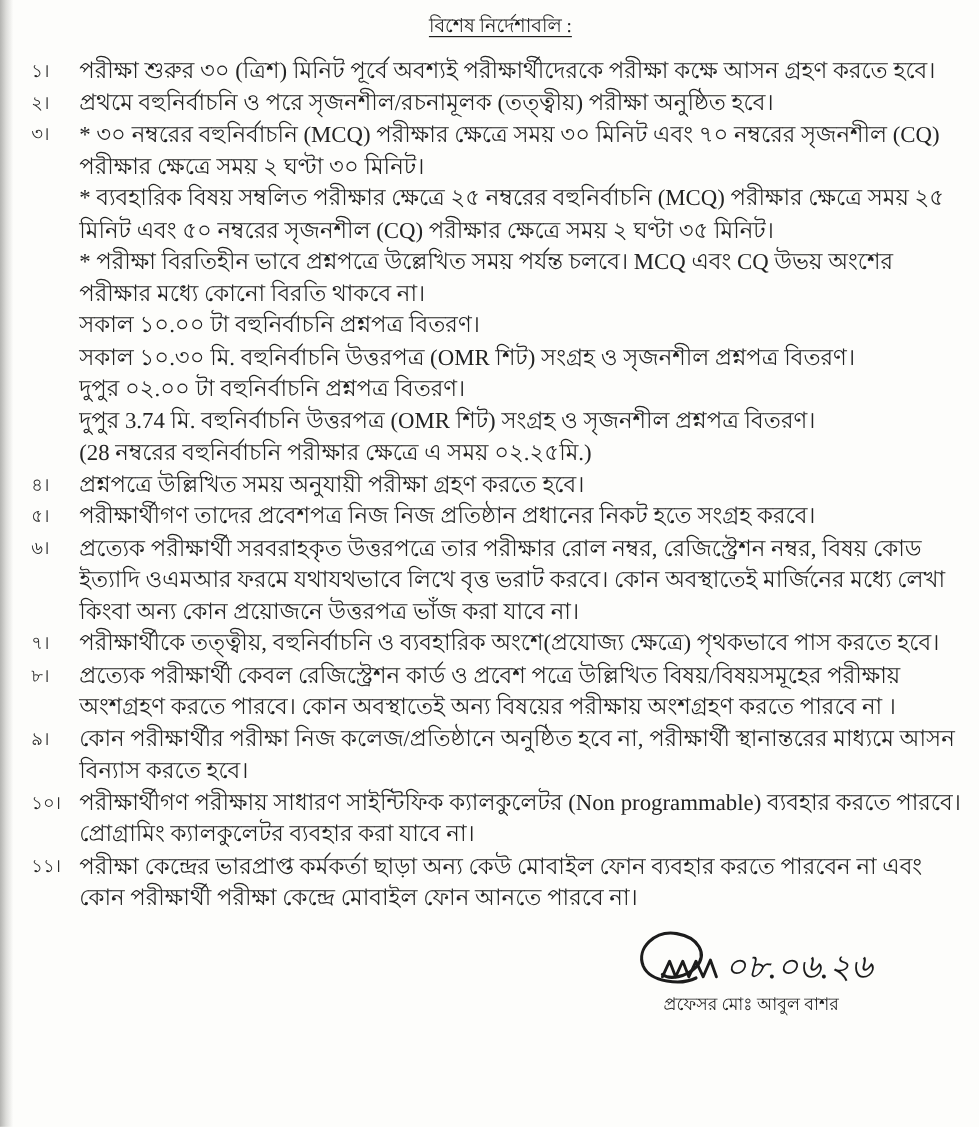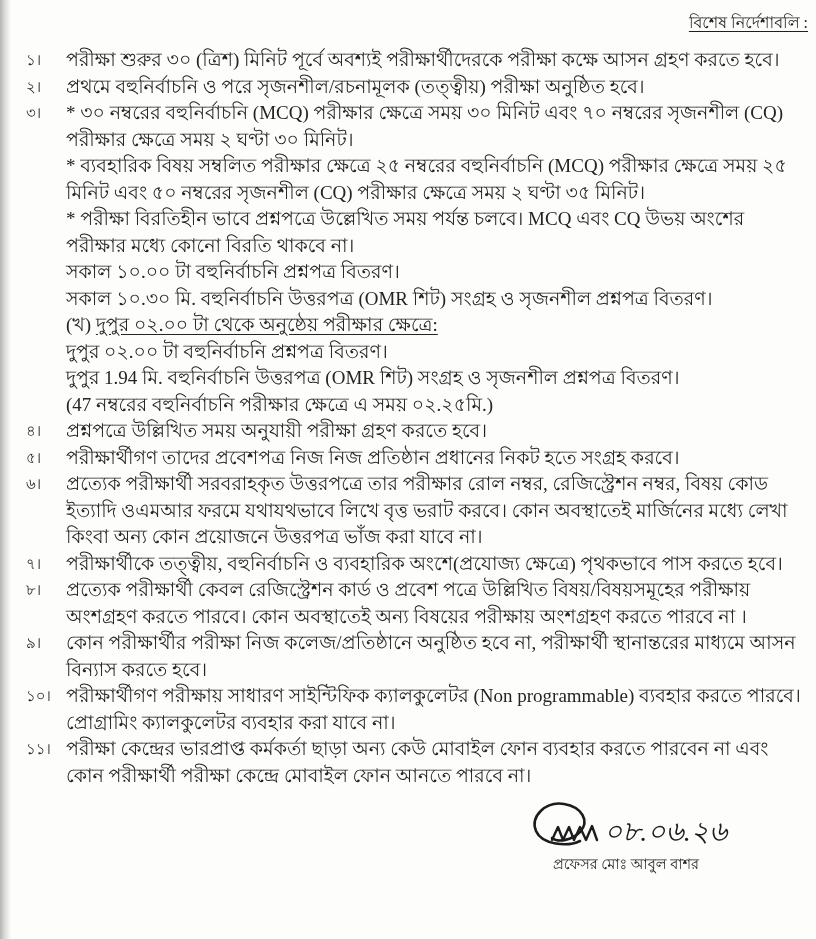--- a/index.html
+++ b/index.html
@@ -7,21 +7,21 @@
     width:816px;height:939px;overflow:hidden;position:relative;
     background:#fdfdfb;
     font-family:"Liberation Serif","DejaVu Serif",serif;
     color:#242424;
   }
   .scan-edge{
     position:absolute;left:0;top:0;bottom:0;width:11px;
     background:linear-gradient(90deg,#b4b4b1 0%,#dcdcd9 45%,rgba(255,255,255,0) 100%);
   }
   .content{position:relative;padding:8px 8px 0 26px}
-  .doc-title{text-align:right;font-size:16px;line-height:26px;margin:2px 0 11px;color:#1f1f1f}
+  .doc-title{text-align:center;font-size:16px;line-height:26px;margin:2px 0 11px;color:#1f1f1f}
   .u{text-decoration:underline;text-underline-offset:3px}
   .item{display:flex;align-items:flex-start}
   .num{flex:0 0 40px;font-size:15px;line-height:26.5px;white-space:nowrap;color:#2a2a2a}
   .txt{flex:1;font-size:19px;line-height:26.5px;padding-right:2px}
   .line{min-height:26.5px}
   .sig-wrap{width:340px;margin:2px 12px 0 auto;text-align:center}
   .sig-scribble{display:block;margin:0 0 0 52px}
   .sig-lines{font-size:14.5px;line-height:19.5px;color:#222}
   .sig-lines .row{min-height:19.5px}
 </style>
@@ -49,26 +49,23 @@
   <div class="item">
     <span class="num">৩।</span>
     <div class="txt">
       <div class="line">* ৩০ নম্বরের বহুনির্বাচনি (MCQ) পরীক্ষার ক্ষেত্রে সময় ৩০ মিনিট এবং ৭০ নম্বরের সৃজনশীল (CQ) পরীক্ষার ক্ষেত্রে সময় ২ ঘণ্টা ৩০ মিনিট।</div>
       <div class="line">* ব্যবহারিক বিষয় সম্বলিত পরীক্ষার ক্ষেত্রে ২৫ নম্বরের বহুনির্বাচনি (MCQ) পরীক্ষার ক্ষেত্রে সময় ২৫ মিনিট এবং ৫০ নম্বরের সৃজনশীল (CQ) পরীক্ষার ক্ষেত্রে সময় ২ ঘণ্টা ৩৫ মিনিট।</div>
       <div class="line">* পরীক্ষা বিরতিহীন ভাবে প্রশ্নপত্রে উল্লেখিত সময় পর্যন্ত চলবে। MCQ এবং CQ উভয় অংশের পরীক্ষার মধ্যে কোনো বিরতি থাকবে না।</div>
 
       <div class="line">সকাল ১০.০০ টা বহুনির্বাচনি প্রশ্নপত্র বিতরণ।</div>
       <div class="line">সকাল ১০.৩০ মি. বহুনির্বাচনি উত্তরপত্র (OMR শিট) সংগ্রহ ও সৃজনশীল প্রশ্নপত্র বিতরণ।</div>
 
-      <div class="line">
-        <span>(খ) </span><span class="u">দুপুর ০২.০০ টা থেকে অনুষ্ঠেয় পরীক্ষার ক্ষেত্রে:</span>
-      </div>
       <div class="line">দুপুর ০২.০০ টা বহুনির্বাচনি প্রশ্নপত্র বিতরণ।</div>
-      <div class="line">দুপুর 1.94 মি. বহুনির্বাচনি উত্তরপত্র (OMR শিট) সংগ্রহ ও সৃজনশীল প্রশ্নপত্র বিতরণ।</div>
-      <div class="line">(47 নম্বরের বহুনির্বাচনি পরীক্ষার ক্ষেত্রে এ সময় ০২.২৫মি.)</div>
+      <div class="line">দুপুর 3.74 মি. বহুনির্বাচনি উত্তরপত্র (OMR শিট) সংগ্রহ ও সৃজনশীল প্রশ্নপত্র বিতরণ।</div>
+      <div class="line">(28 নম্বরের বহুনির্বাচনি পরীক্ষার ক্ষেত্রে এ সময় ০২.২৫মি.)</div>
     </div>
   </div>
 
   <div class="item">
     <span class="num">৪।</span>
     <span class="txt">প্রশ্নপত্রে উল্লিখিত সময় অনুযায়ী পরীক্ষা গ্রহণ করতে হবে।</span>
   </div>
 
   <div class="item">
     <span class="num">৫।</span>

